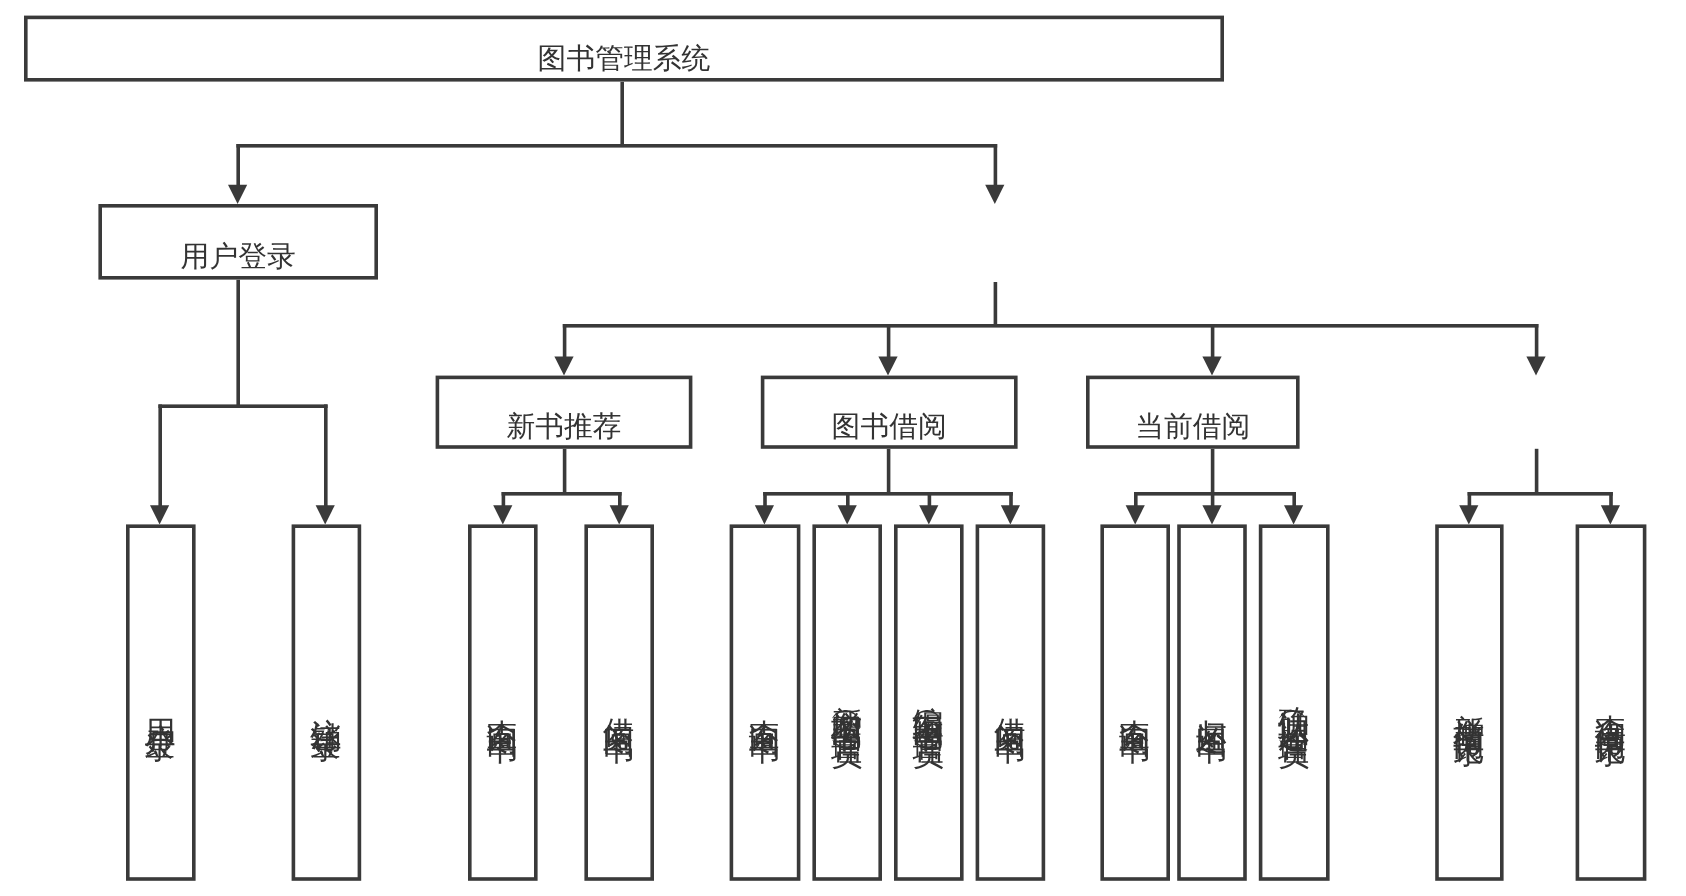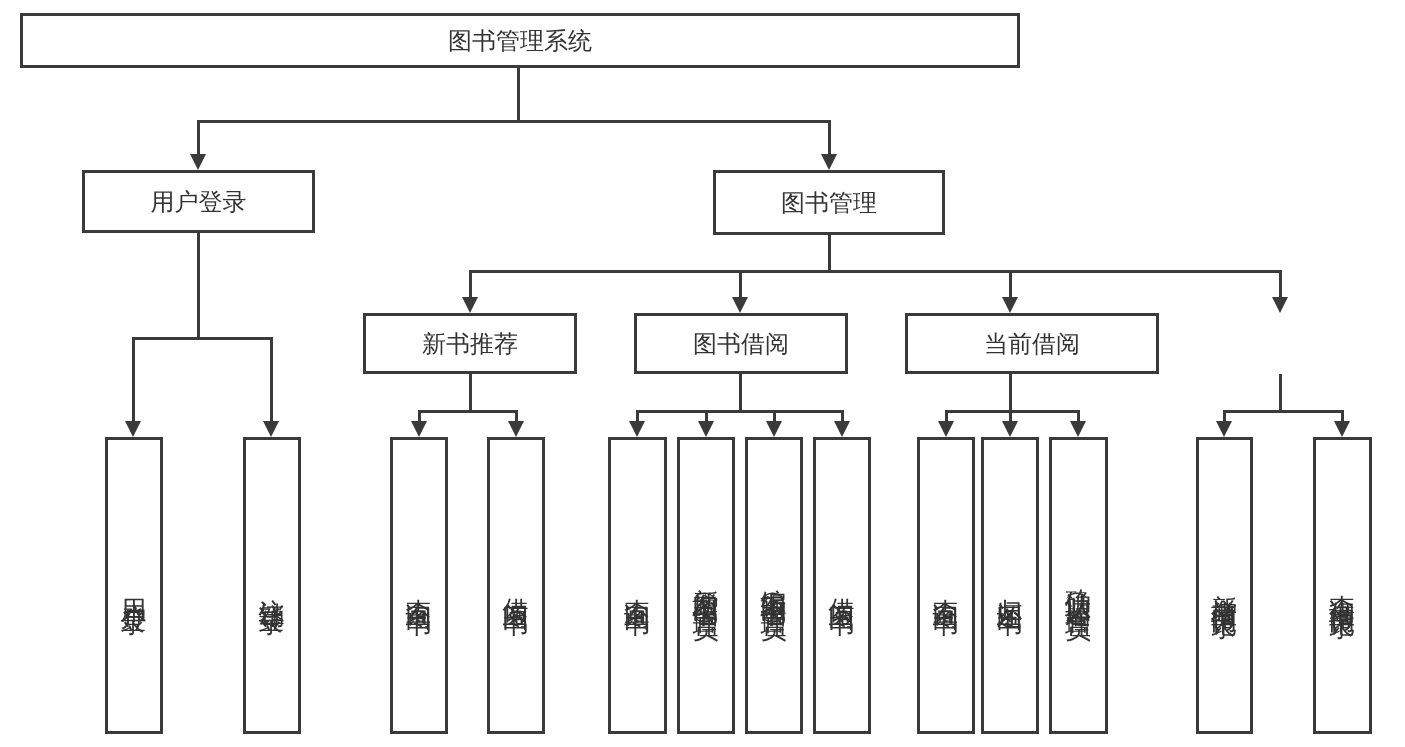--- a/index.html
+++ b/index.html
@@ -9,21 +9,21 @@
     background:#ffffff;
     font-family:"Liberation Sans", sans-serif;
     overflow:hidden;
   }
   .node{
     position:absolute;
     box-sizing:border-box;
     border:3px solid #3a3a3a;
     background:#ffffff;
     display:flex;
-    align-items:center;
+    align-items:flex-end;
     justify-content:center;
     color:#333333;
     font-size:24px;
     z-index:2;
   }
   .node.root{border-width:3px;}
   .leaf{
     position:absolute;
     box-sizing:border-box;
     border:3px solid #3a3a3a;
@@ -69,31 +69,28 @@
 
 <div id="stage">
 
   <div class="node root" style="left:20px;top:13px;width:1000px;height:55px;">
     <span>图书管理系统</span>
   </div>
 
   <div class="node" style="left:82px;top:170px;width:233px;height:63px;">
     <span>用户登录</span>
   </div>
-  <div class="node" style="left:713px;top:170px;width:232px;height:65px;">
-    <span>图书管理</span>
-  </div>
 
   <div class="node" style="left:634px;top:313px;width:214px;height:61px;">
     <span>图书借阅</span>
   </div>
   <div class="node" style="left:363px;top:313px;width:214px;height:61px;">
     <span>新书推荐</span>
   </div>
-  <div class="node" style="left:905px;top:313px;width:254px;height:61px;">
+  <div class="node" style="left:905px;top:313px;width:178px;height:61px;">
     <span>当前借阅</span>
   </div>
 
   <div class="leaf" style="left:105px;width:58px;">
     <span class="vtext">用户登录</span>
   </div>
   <div class="leaf" style="left:243px;width:58px;">
     <span class="vtext">注销登录</span>
   </div>
 

